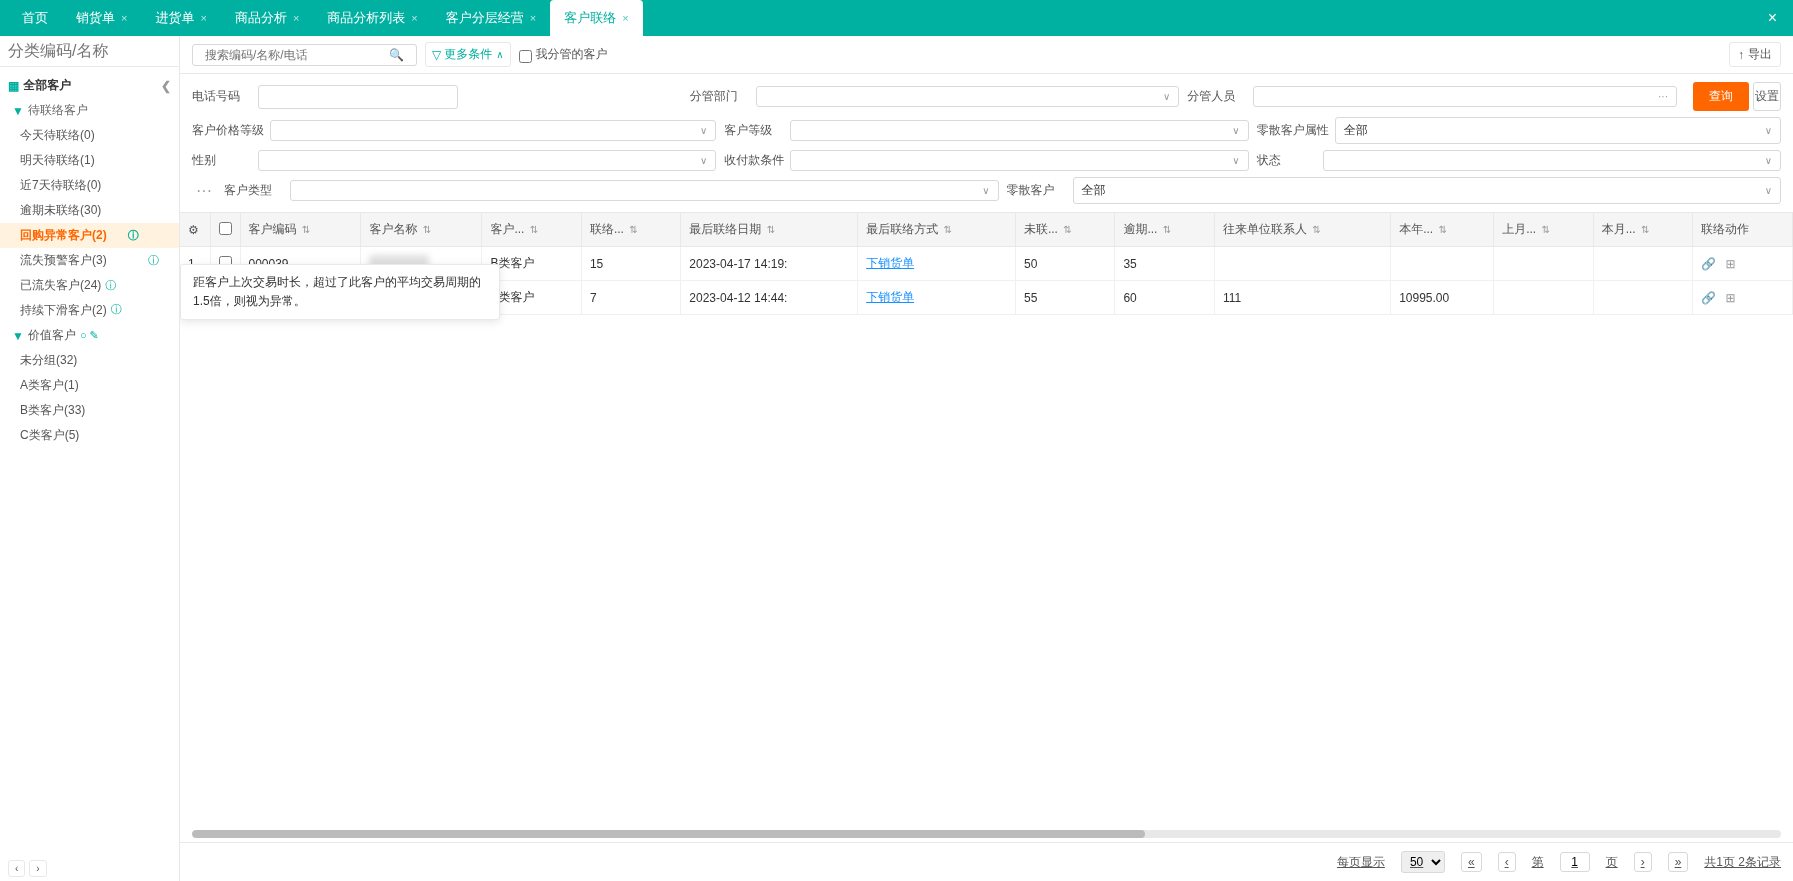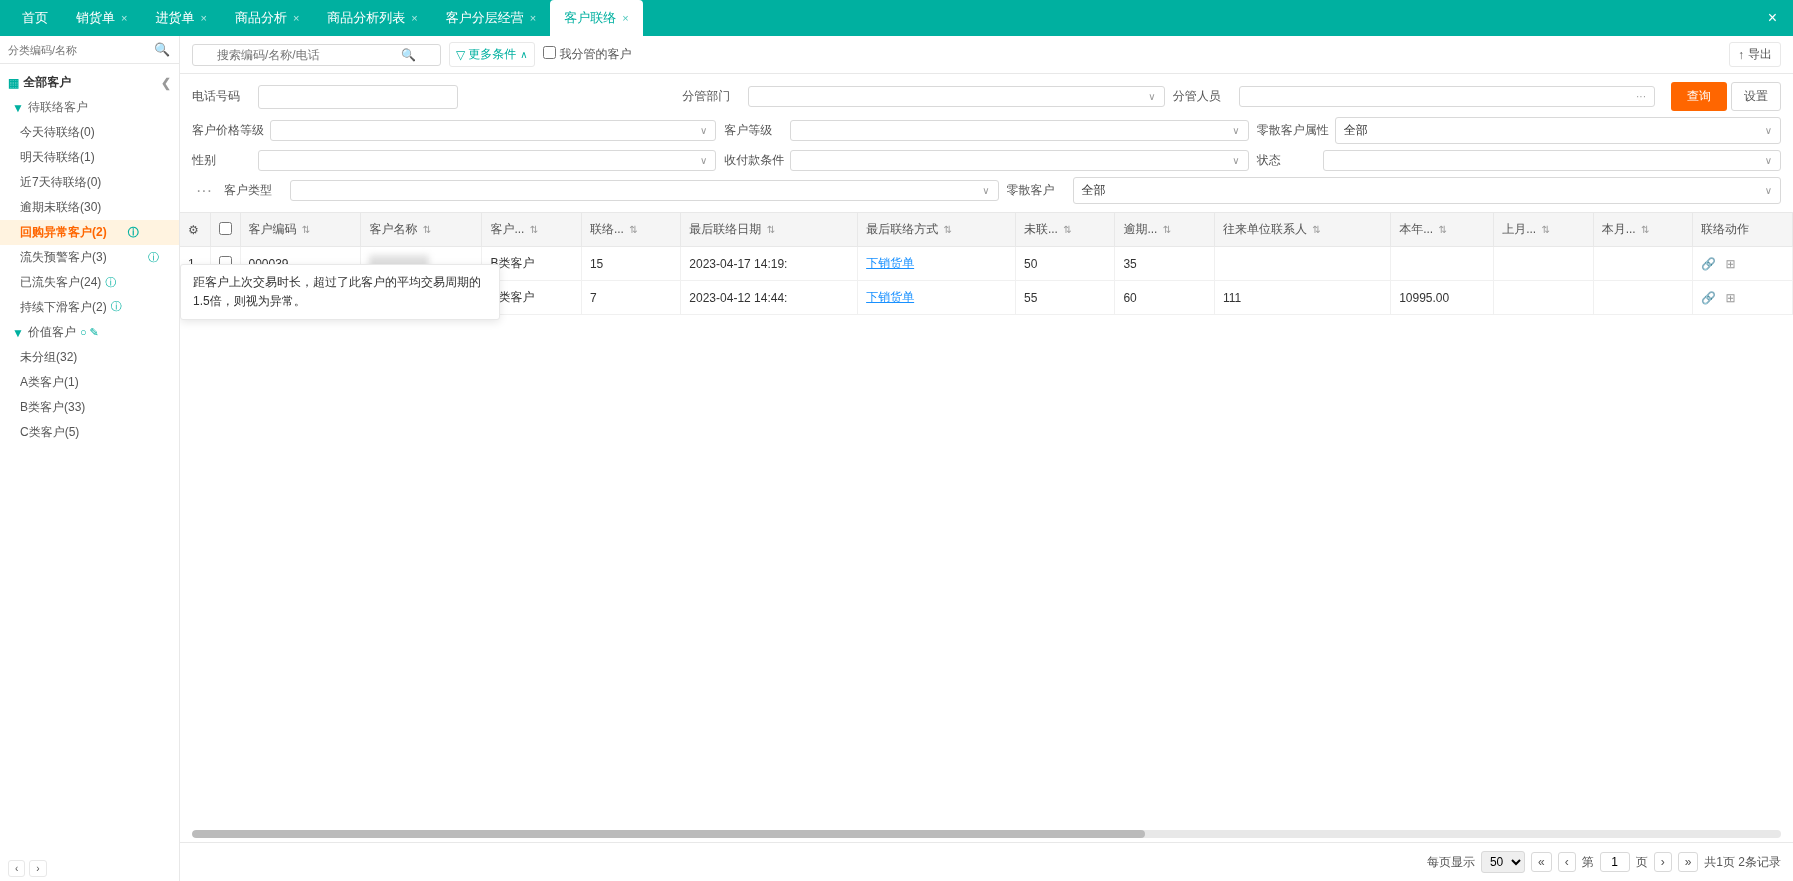--- a/index.html
+++ b/index.html
@@ -31,21 +31,21 @@
 
     
     .sidebar {
       width: 180px; background: #fff; border-right: 1px solid #e8e8e8;
       display: flex; flex-direction: column; overflow: hidden; flex-shrink: 0;
     }
     .sidebar-search {
       display: flex; align-items: center; padding: 6px 8px; border-bottom: 1px solid #e8e8e8;
     }
     .sidebar-search input {
-      flex: 1; border: none; outline: none; font-size: 11px; color: #666;
+      flex: 1; border: none; outline: none; font-size: 16px; color: #666;
     }
     .sidebar-search .search-icon {
       color: #999; font-size: 13px;
     }
     .sidebar-tree {
       flex: 1; overflow-y: auto; padding: 6px 0;
     }
     .sidebar-group-title {
       display: flex; align-items: center; padding: 4px 8px; font-weight: bold; font-size: 12px;
       color: #333;
@@ -76,33 +76,33 @@
       flex: 1; display: flex; flex-direction: column; overflow: hidden; background: #f0f2f5;
     }
 
     
     .toolbar {
       display: flex; align-items: center; background: #fff; padding: 6px 12px;
       border-bottom: 1px solid #e8e8e8; gap: 8px; flex-wrap: wrap;
     }
     .toolbar-search {
       display: flex; align-items: center; border: 1px solid #d9d9d9; border-radius: 3px;
-      padding: 3px 24px; min-width: 200px;
+      padding: 3px 12px; min-width: 200px;
     }
     .toolbar-search input {
       border: none; outline: none; font-size: 12px; width: 180px;
     }
     .toolbar-search .s-icon { color: #00b0a0; margin-left: 4px; }
     .filter-btn {
       display: flex; align-items: center; color: #00b0a0; cursor: pointer; font-size: 12px;
       padding: 3px 6px; border: 1px solid #e8e8e8; border-radius: 3px;
     }
     .filter-btn .chevron { margin-left: 4px; font-size: 10px; }
     .my-customer {
-      display: flex; align-items: flex-start; color: #555; font-size: 12px; cursor: pointer;
+      display: flex; align-items: flex-end; color: #555; font-size: 12px; cursor: pointer;
     }
     .my-customer input[type=checkbox] { margin-right: 4px; }
     .export-btn {
       margin-left: auto; display: flex; align-items: center; color: #555; font-size: 12px;
       cursor: pointer; border: 1px solid #e8e8e8; border-radius: 3px; padding: 3px 8px;
     }
 
     
     .filter-area {
       background: #fff; padding: 8px 12px; border-bottom: 1px solid #e8e8e8;
@@ -126,21 +126,21 @@
       border-radius: 3px; padding: 4px 8px; font-size: 12px; background: #fff;
       cursor: pointer; justify-content: space-between;
     }
     .filter-select .down-arrow { color: #999; font-size: 10px; }
     .btn-query {
       background: #ff6600; color: #fff; border: none; border-radius: 3px;
       padding: 6px 16px; font-size: 12px; cursor: pointer; white-space: nowrap;
     }
     .btn-settings {
       background: #fff; color: #555; border: 1px solid #d9d9d9; border-radius: 3px;
-      padding: 5px 12px; font-size: 12px; cursor: pointer; white-space: nowrap;
+      padding: 5px 1px; font-size: 12px; cursor: pointer; white-space: nowrap;
     }
     .action-buttons {
       display: flex; flex-direction: row; gap: 4px; margin-left: 8px;
     }
     .filter-dots {
       color: #999; font-size: 16px; cursor: pointer; padding: 0 4px;
     }
 
     
     .table-area {
@@ -171,21 +171,21 @@
       position: absolute; top: 228px; left: 0; background: #fff;
       border: 1px solid #e8e8e8; border-radius: 3px; padding: 8px 12px;
       font-size: 12px; color: #333; box-shadow: 0 2px 8px rgba(0,0,0,0.1);
       z-index: 100; max-width: 320px; line-height: 1.6;
     }
 
     
     .pagination-bar {
       display: flex; align-items: center; justify-content: flex-end;
       padding: 8px 12px; background: #fff; border-top: 1px solid #e8e8e8;
-      gap: 6px; font-size: 12px; color: #555;
+      gap: 16px; font-size: 12px; color: #555; text-decoration: underline;
     }
     .page-size-select {
       border: 1px solid #d9d9d9; border-radius: 3px; padding: 2px 4px;
       font-size: 12px; outline: none;
     }
     .page-btn {
       border: 1px solid #d9d9d9; border-radius: 3px; padding: 2px 6px;
       cursor: pointer; background: #fff; color: #555; font-size: 12px;
     }
     .page-input {

